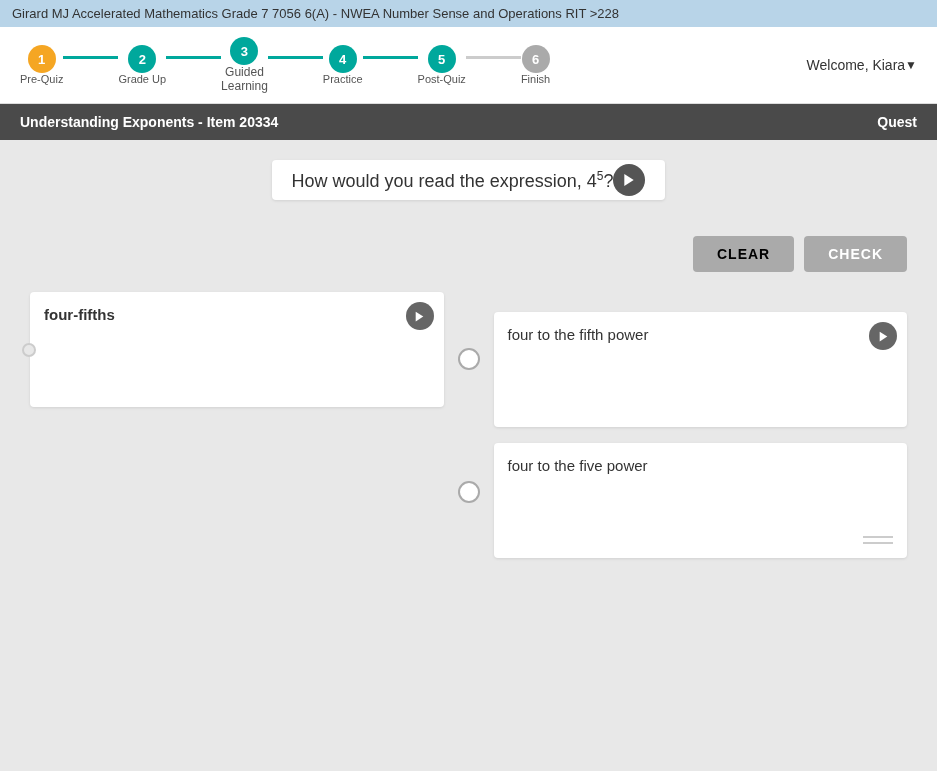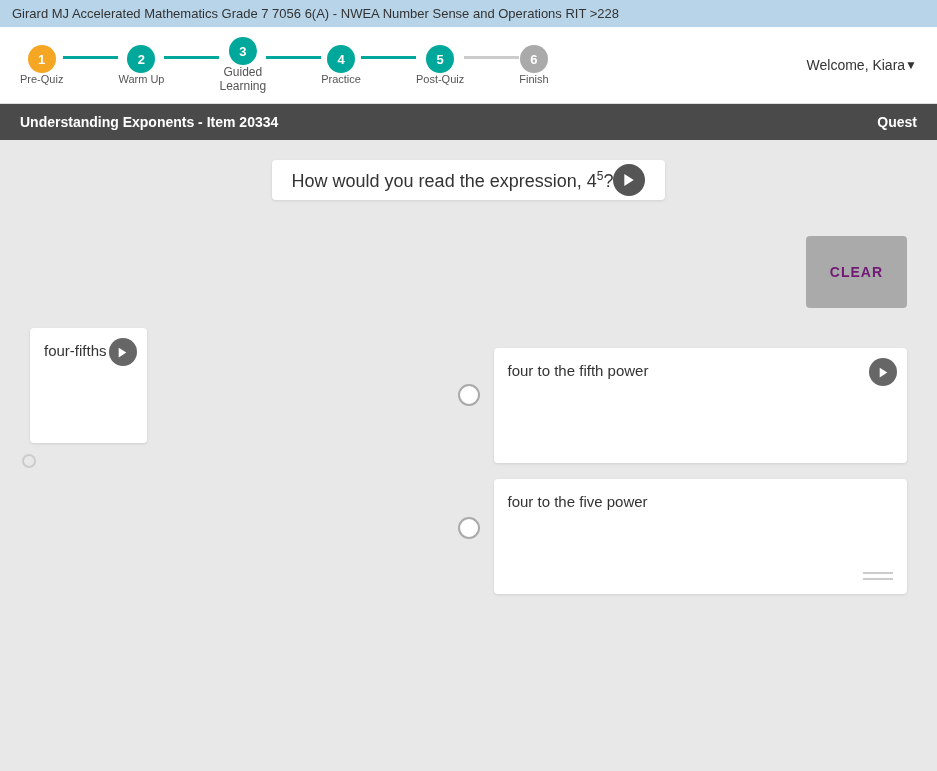--- a/index.html
+++ b/index.html
@@ -131,24 +131,24 @@
     
     .action-buttons {
       display: flex;
       justify-content: flex-end;
       max-width: 900px;
       margin: 0 auto 20px auto;
       gap: 10px;
     }
     .btn-clear {
       background: #aaa;
-      color: #701a75;
+      color: #000000;
       border: none;
       border-radius: 4px;
-      padding: 28px 24px;
+      padding: 10px 24px;
       font-size: 14px;
       font-weight: bold;
       cursor: pointer;
       letter-spacing: 1px;
     }
     .btn-check {
       background: #aaa;
       color: #fff;
       border: none;
       border-radius: 4px;
@@ -228,21 +228,21 @@
   <div style="display:flex; align-items:center; gap:0;">
 
     <div style="display:flex;flex-direction:column;align-items:center;">
       <div class="step-circle" style="background:#f5a623;">1</div>
       <span style="font-size:11px;color:#555;">Pre-Quiz</span>
     </div>
     <div style="width:55px;height:3px;background:#00a89c;margin-bottom:16px;"></div>
 
     <div style="display:flex;flex-direction:column;align-items:center;">
       <div class="step-circle" style="background:#00a89c;">2</div>
-      <span style="font-size:11px;color:#555;">Warm Up</span>
+      <span style="font-size:11px;color:#555;">Grade Up</span>
     </div>
     <div style="width:55px;height:3px;background:#00a89c;margin-bottom:16px;"></div>
 
     <div style="display:flex;flex-direction:column;align-items:center;">
       <div class="step-circle" style="background:#00a89c;">3</div>
       <span style="font-size:12px;color:#555;text-align:center;">Guided<br>Learning</span>
     </div>
     <div style="width:55px;height:3px;background:#00a89c;margin-bottom:16px;"></div>
 
     <div style="display:flex;flex-direction:column;align-items:center;">
@@ -284,25 +284,26 @@
       <div class="audio-btn-dark">
         <svg viewBox="0 0 24 24" xmlns="http://www.w3.org/2000/svg">
           <polygon points="5,3 19,12 5,21"></polygon>
         </svg>
       </div>
     </div>
   </div>
 
   <div class="action-buttons">
     <button class="btn-clear">CLEAR</button>
+    <button class="btn-check">CHECK</button>
   </div>
 
   <div style="display:flex; max-width:900px; margin:0 auto; align-items:stretch; gap:0;">
 
-    <div style="flex:1; display:flex; flex-direction:row; gap:7px; position:relative;">
+    <div style="flex:1; display:flex; flex-direction:column; gap:7px; position:relative;font-weight:bold;">
 
       <div style="position:relative;">
         <div style="position:absolute;left:-8px;top:50%;transform:translateY(-50%);width:14px;height:14px;border-radius:50%;border:2px solid #ccc;background:#e8e8e8;z-index:2;"></div>
         <div class="answer-card">
           <div class="card-audio">
             <svg viewBox="0 0 24 24" xmlns="http://www.w3.org/2000/svg">
               <polygon points="5,3 19,12 5,21"></polygon>
             </svg>
           </div>
           <span class="card-text">four-fifths</span>

